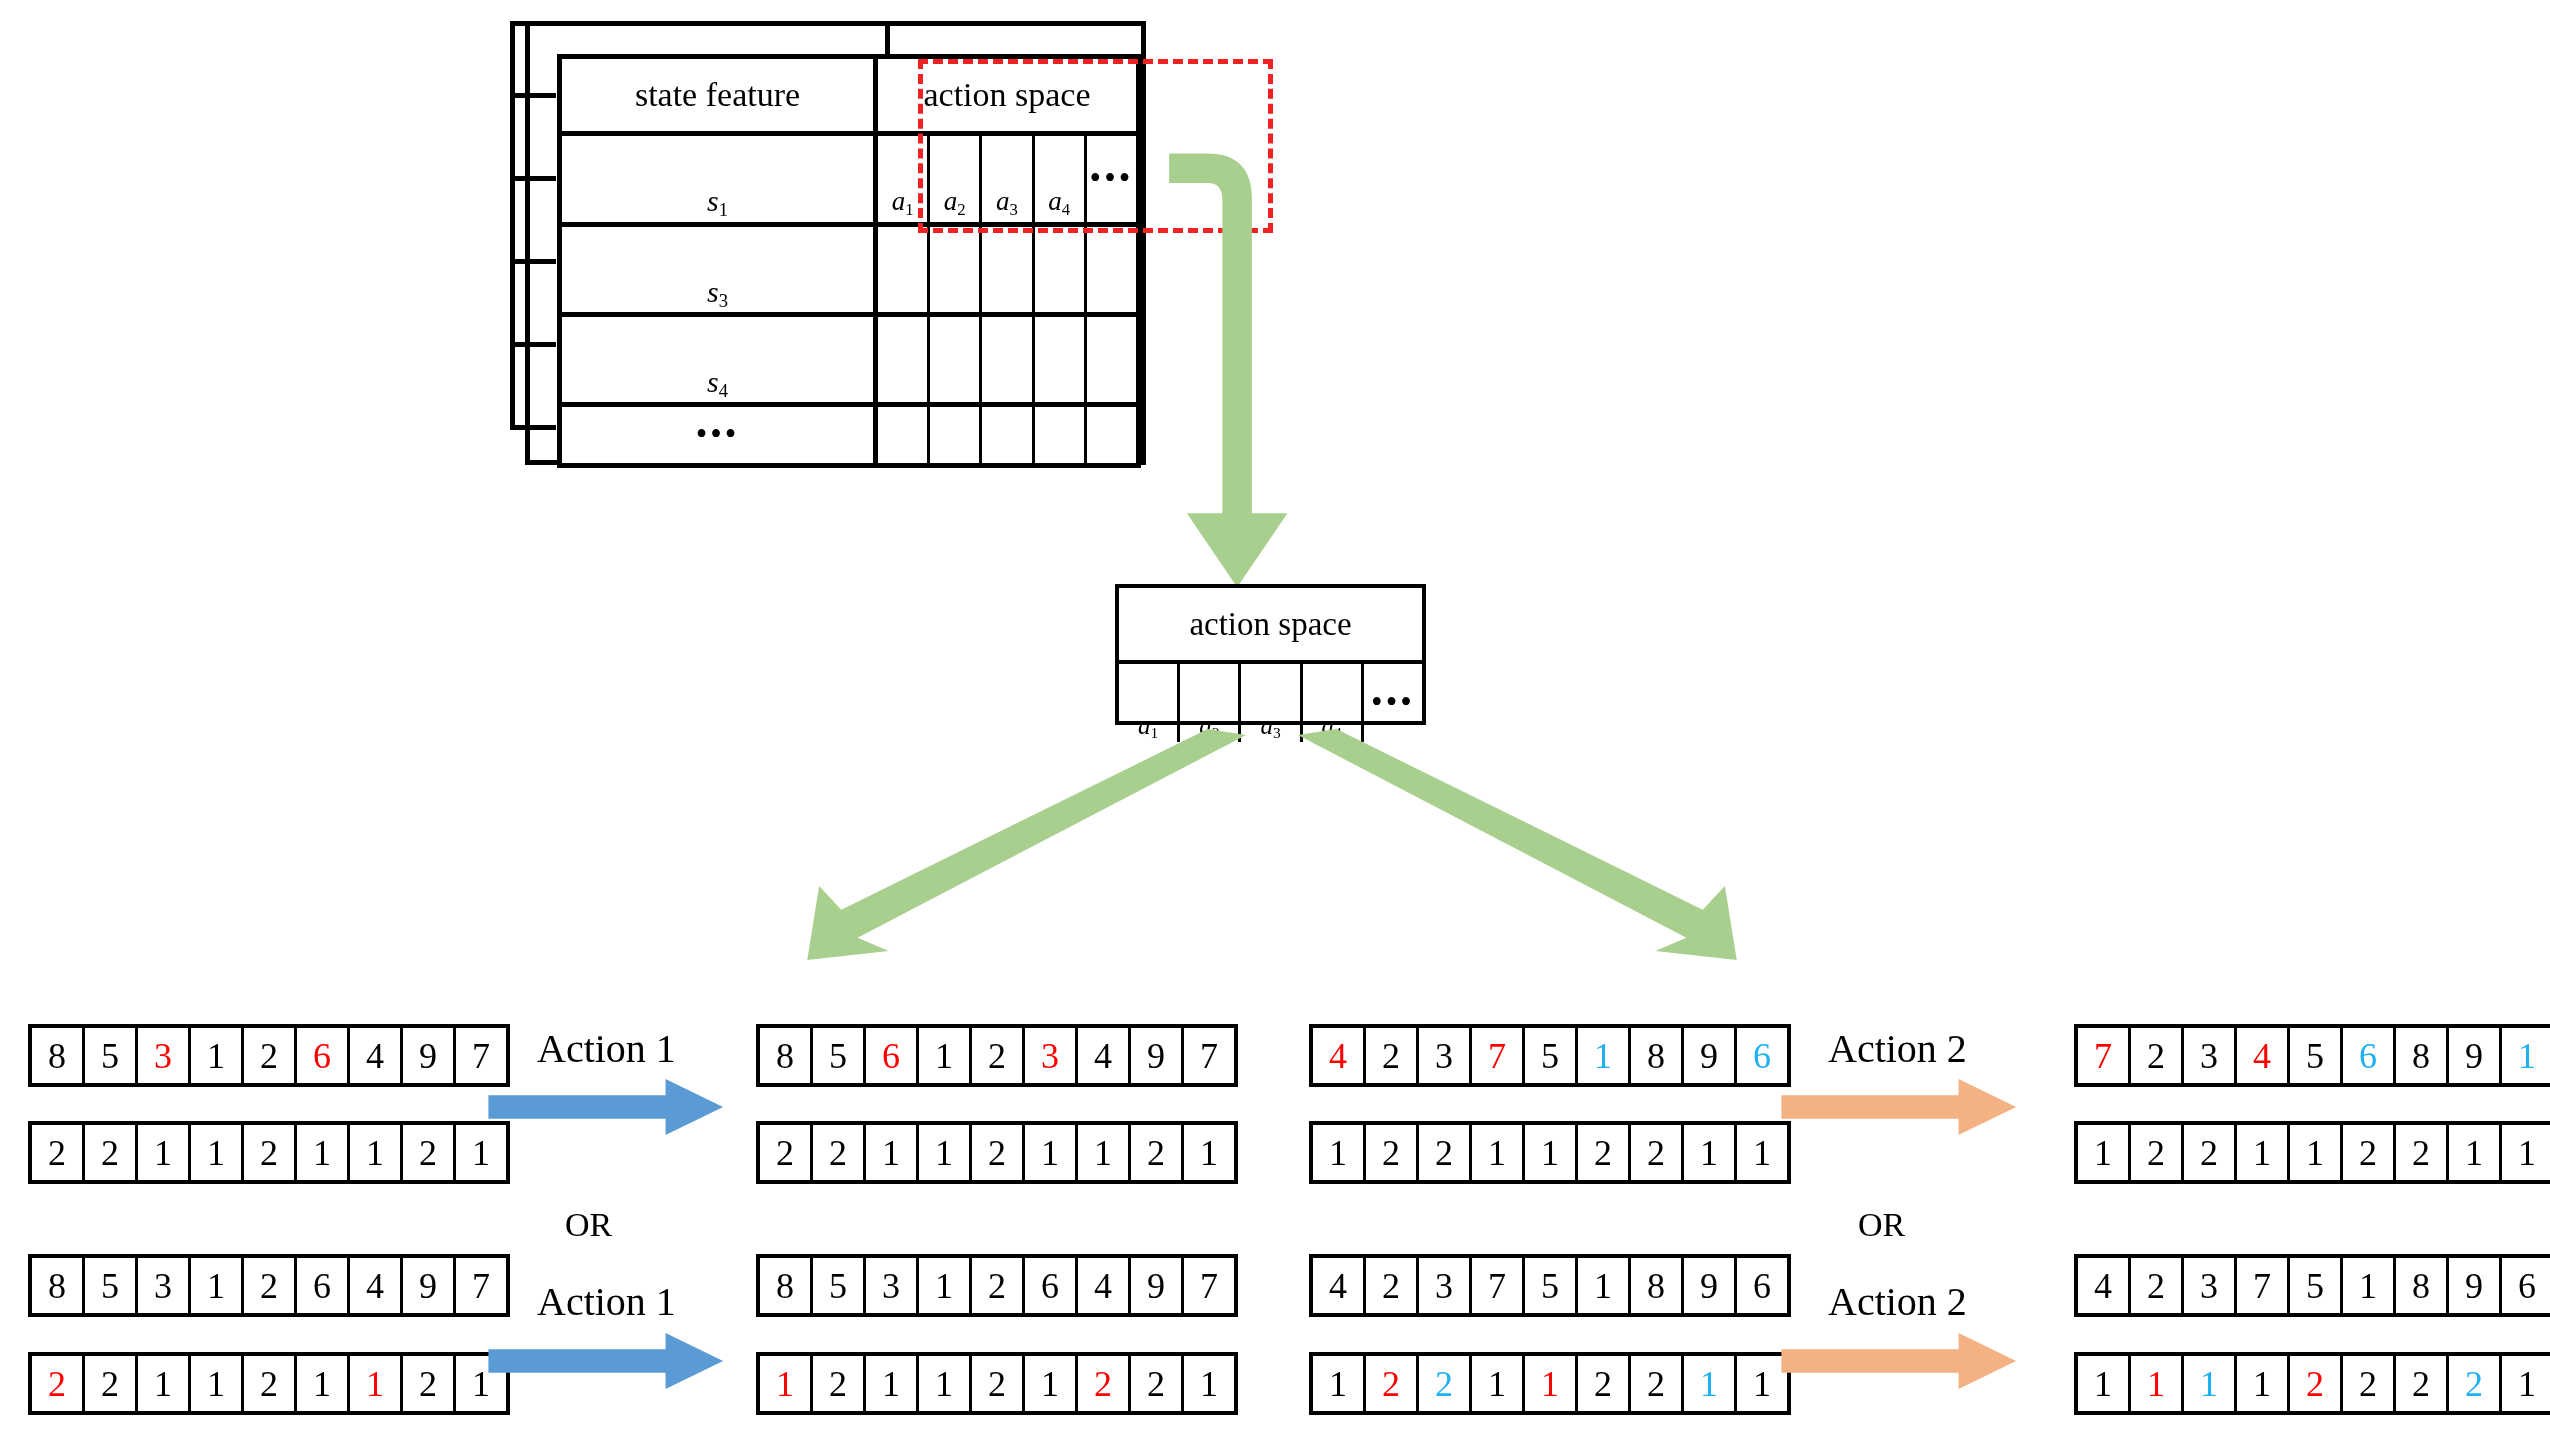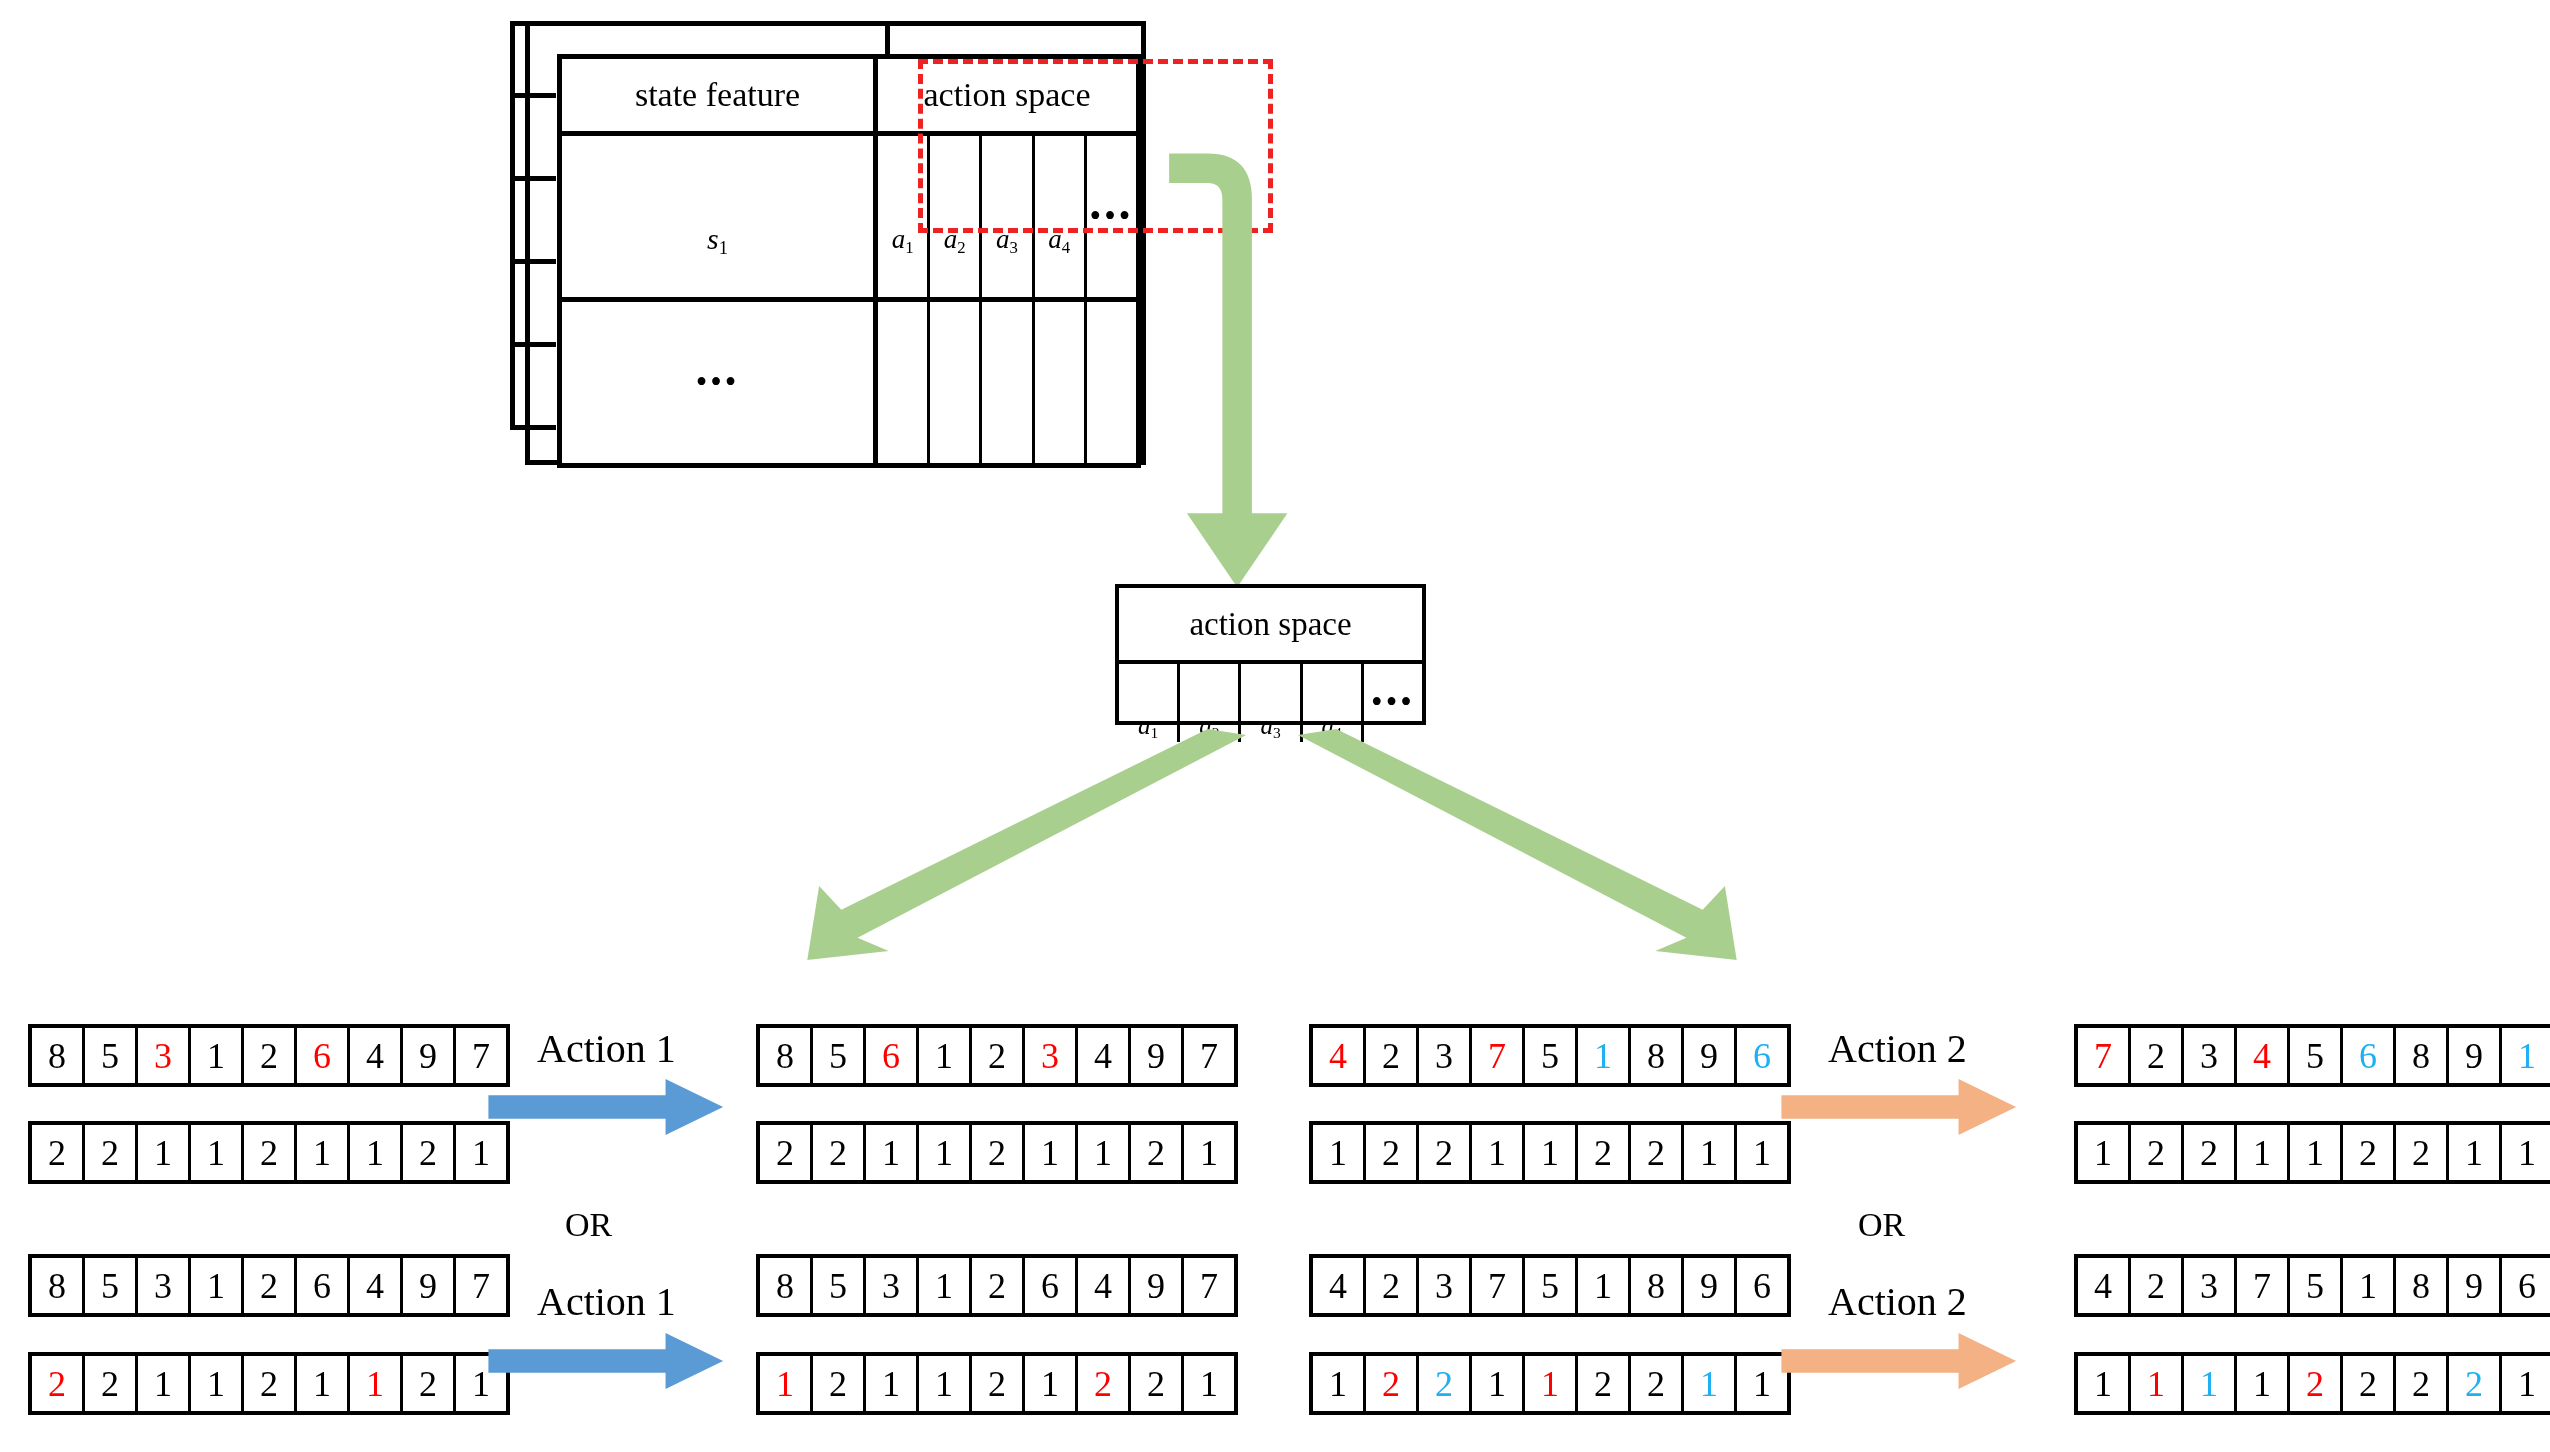--- a/index.html
+++ b/index.html
@@ -141,21 +141,45 @@
           <div class="ac">
               <span class="sym">a<sub>4</sub></span>
             </div>
           <div class="ac">
               <span class="dots">•••</span>
             </div>
         </div>
       </div>
 
 
-
+      <div class="mt-row thick">
+        <div class="sf">
+            <span class="sym">s<sub>3</sub></span>
+          </div>
+        <div class="acells">
+          <div class="ac"></div>
+          <div class="ac"></div>
+          <div class="ac"></div>
+          <div class="ac"></div>
+          <div class="ac"></div>
+        </div>
+      </div>
+
+      <div class="mt-row thick">
+        <div class="sf">
+            <span class="sym">s<sub>4</sub></span>
+          </div>
+        <div class="acells">
+          <div class="ac"></div>
+          <div class="ac"></div>
+          <div class="ac"></div>
+          <div class="ac"></div>
+          <div class="ac"></div>
+        </div>
+      </div>
 
       <div class="mt-row">
         <div class="sf">
             <span class="dots">•••</span>
           </div>
         <div class="acells">
           <div class="ac"></div>
           <div class="ac"></div>
           <div class="ac"></div>
           <div class="ac"></div>

